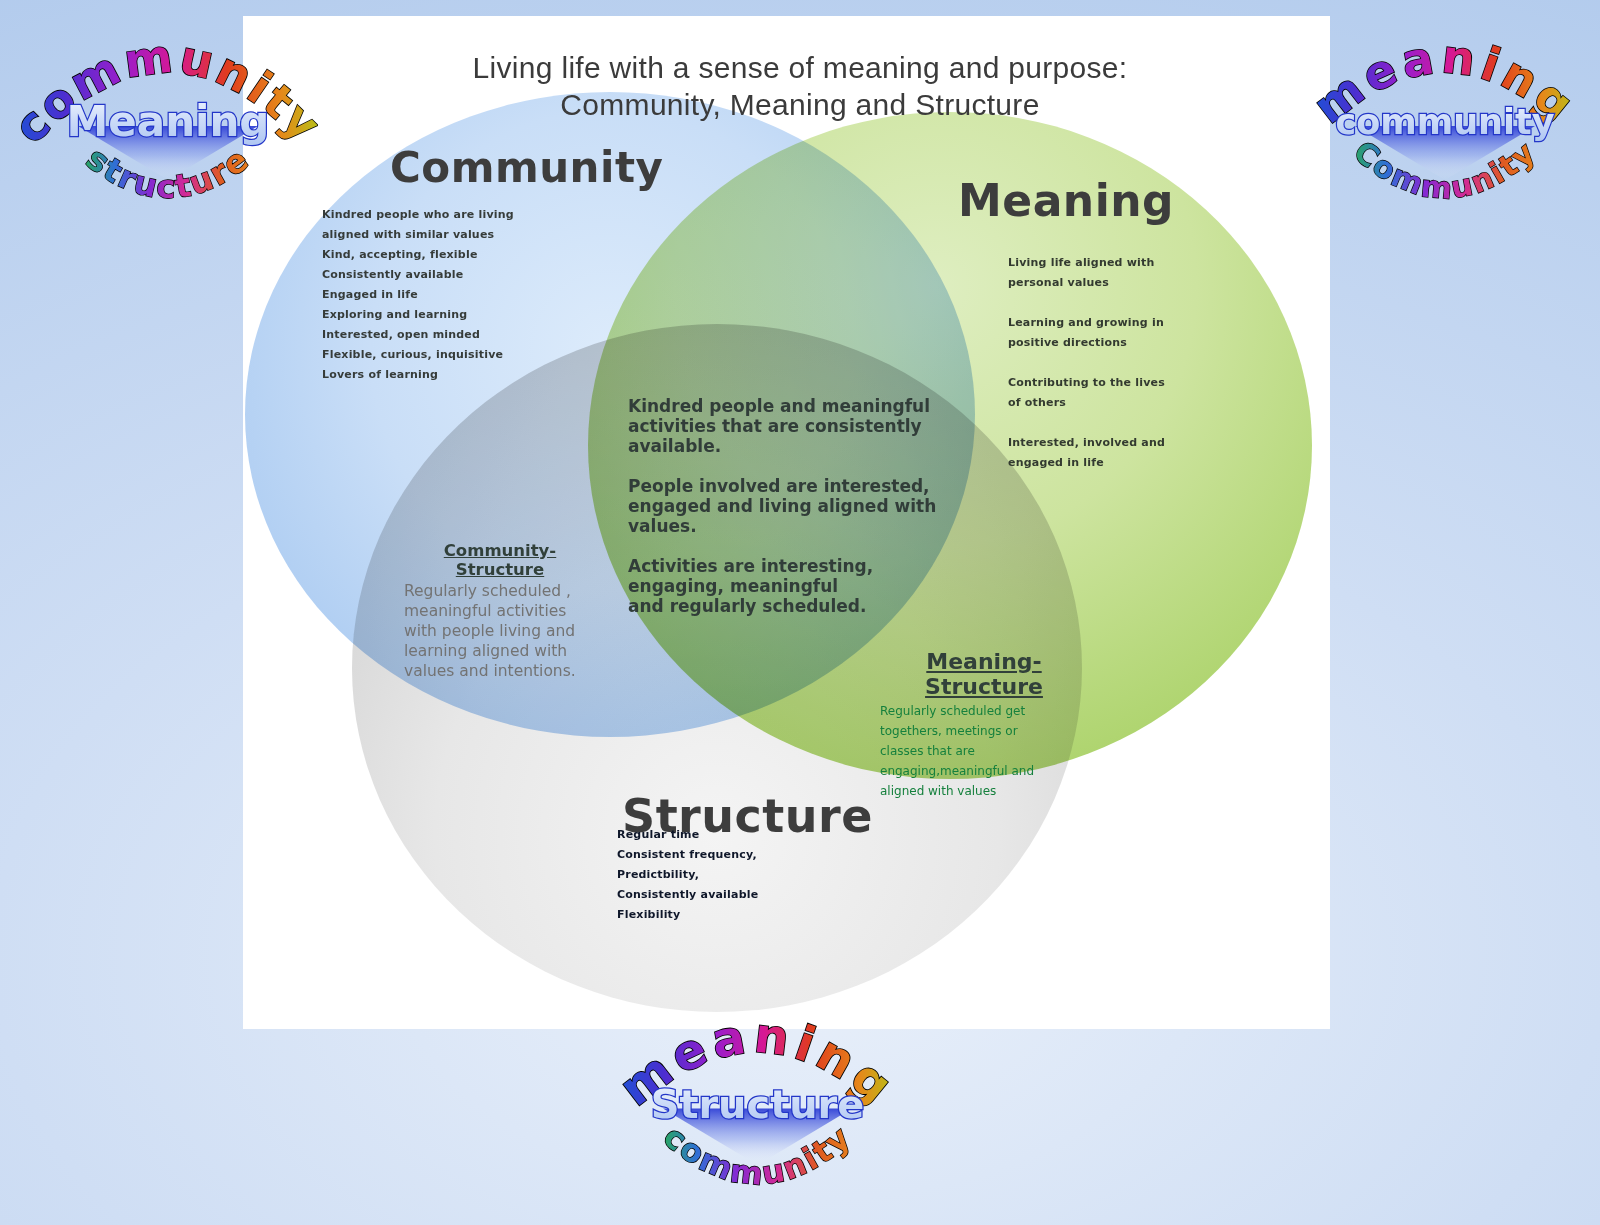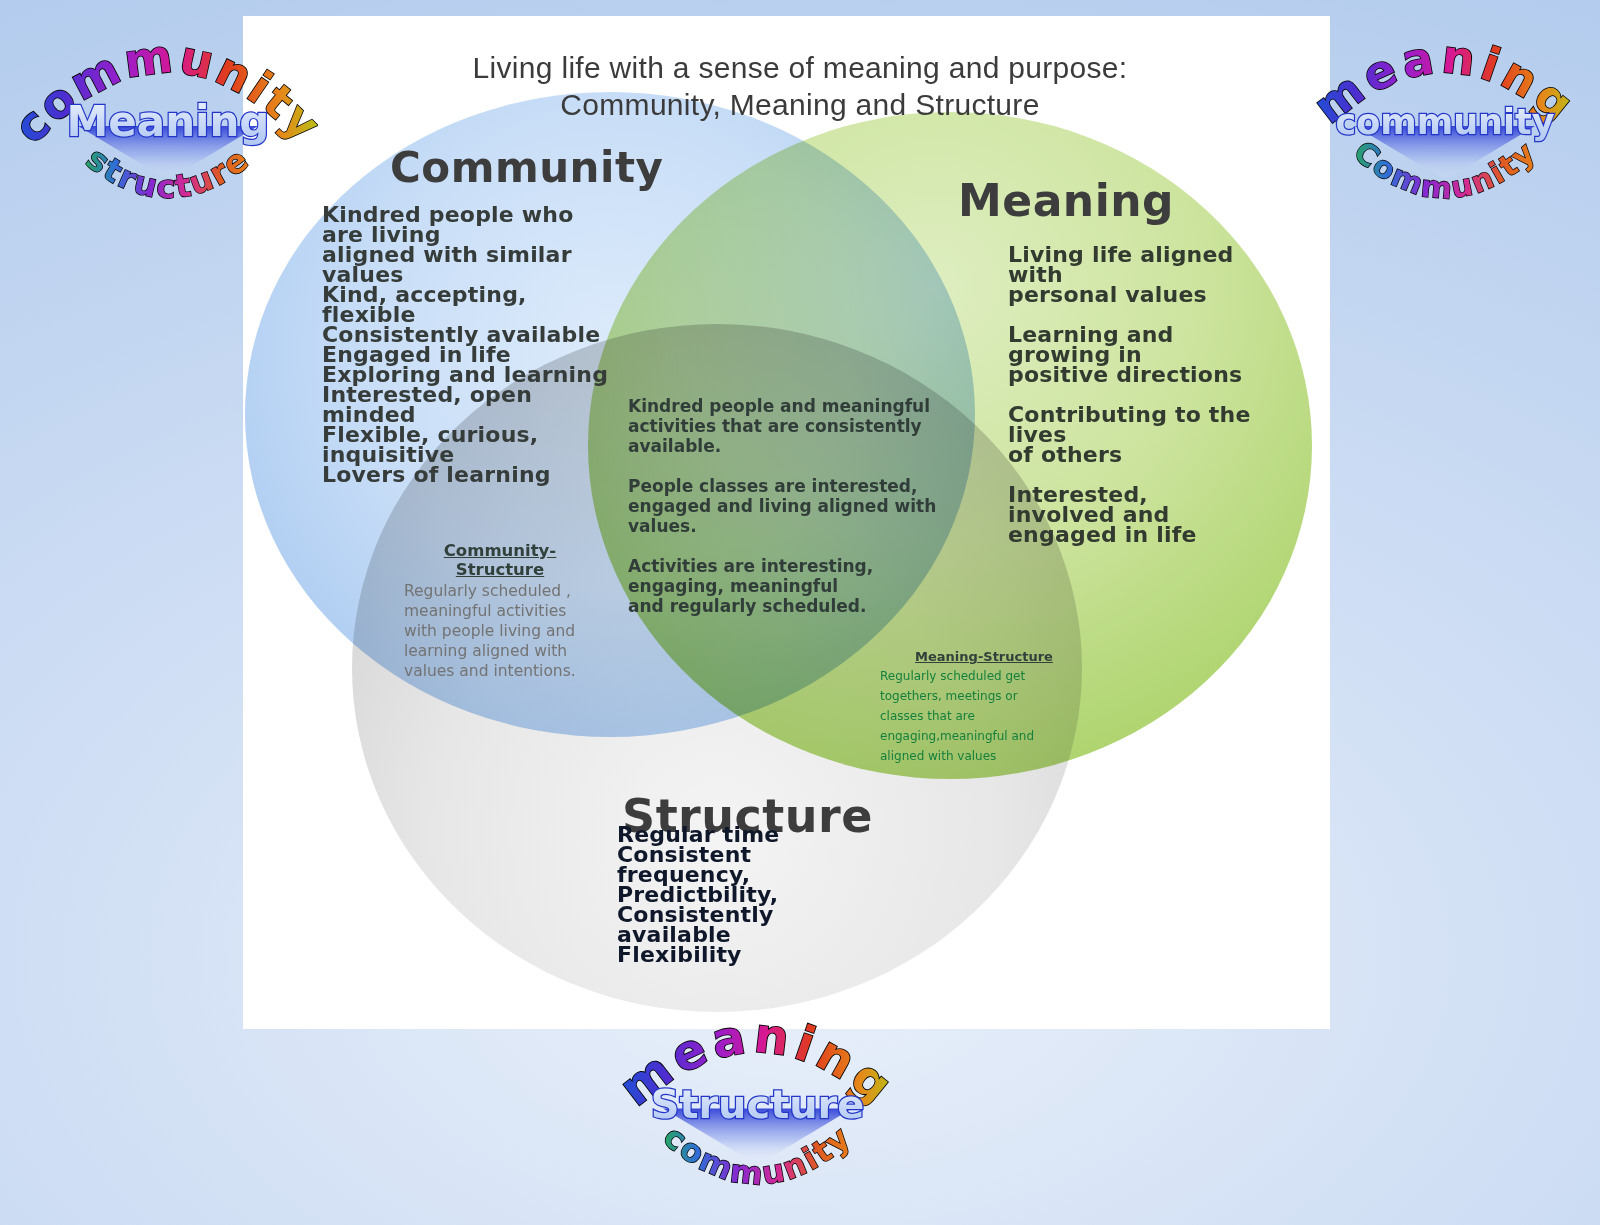--- a/index.html
+++ b/index.html
@@ -30,37 +30,37 @@
   .abs{position:absolute;}
   .main-title{
     left:400px;top:36px;width:800px;text-align:center;
     font-family:"Liberation Sans", sans-serif;font-size:30px;line-height:37px;
     font-weight:400;color:#3b3b3b;letter-spacing:0.3px;
   }
   .circle-title{font-weight:bold;color:#3d3d3d;letter-spacing:0.5px;}
   .t-community{left:390px;top:130px;font-size:42px;}
   .t-meaning{left:958px;top:162px;font-size:44px;}
   .t-structure{left:622px;top:776px;font-size:46px;}
-  .list{font-weight:bold;font-size:22px;line-height:20px;letter-spacing:0.2px;color:#363c3a;}
+  .list{font-weight:bold;font-size:11px;line-height:20px;letter-spacing:0.2px;color:#363c3a;}
   .l-community{left:322px;top:192px;width:300px;}
-  .l-meaning{left:1008px;top:232px;width:250px;color:#333a30;}
+  .l-meaning{left:1008px;top:240px;width:250px;color:#333a30;}
   .l-structure{left:617px;top:812px;width:260px;color:#0f172a;}
   .region .head{font-weight:bold;text-decoration:underline;text-align:center;display:block;color:#31403a;}
   .region .body{line-height:20px;color:#3c4a46;}
   .r-cm{left:733px;top:204px;width:196px;}
   .r-cm .head{font-size:17px;margin-bottom:2px;}
   .r-cm .body{font-size:15px;}
   .r-center{left:628px;top:383px;width:330px;color:#2e3b38;}
   .r-center .head{font-size:18px;text-align:left;margin-bottom:1px;}
   .r-center .body{font-weight:bold;font-size:17px;line-height:20px;color:#313d39;}
   .r-cs{left:404px;top:528px;width:192px;}
   .r-cs .head{font-size:16.5px;margin-bottom:2px;}
   .r-cs .body{font-size:15.5px;color:#737373;}
   .r-ms{left:880px;top:636px;width:208px;}
-  .r-ms .head{font-size:13px;margin-bottom:2px;}
+  .r-ms .head{font-size:22px;margin-bottom:2px;}
   .r-ms .body{font-size:12px;color:#15803d;}
   .wordart{position:absolute;z-index:6;}
   .wa-tl{left:18px;top:8px;}
   .wa-tr{left:1295px;top:8px;}
   .wa-bc{left:600px;top:980px;}
   svg text{font-family:"DejaVu Sans", sans-serif;font-weight:bold;}
 </style>
 </head>
 <body>
 
@@ -138,21 +138,21 @@
 Flexibility</div>
 
   <div class="abs region r-cm">
   </div>
 
   <div class="abs region r-center">
     <div class="body pre">Kindred  people and  meaningful
 activities that are consistently
 available.
 
-People classes are  interested,
+People involved are  interested,
 engaged and living aligned with
 values.
 
 Activities are interesting,
 engaging, meaningful
 and regularly scheduled.</div>
   </div>
 
   <div class="abs region r-cs">
     <span class="head">Community-Structure</span>

